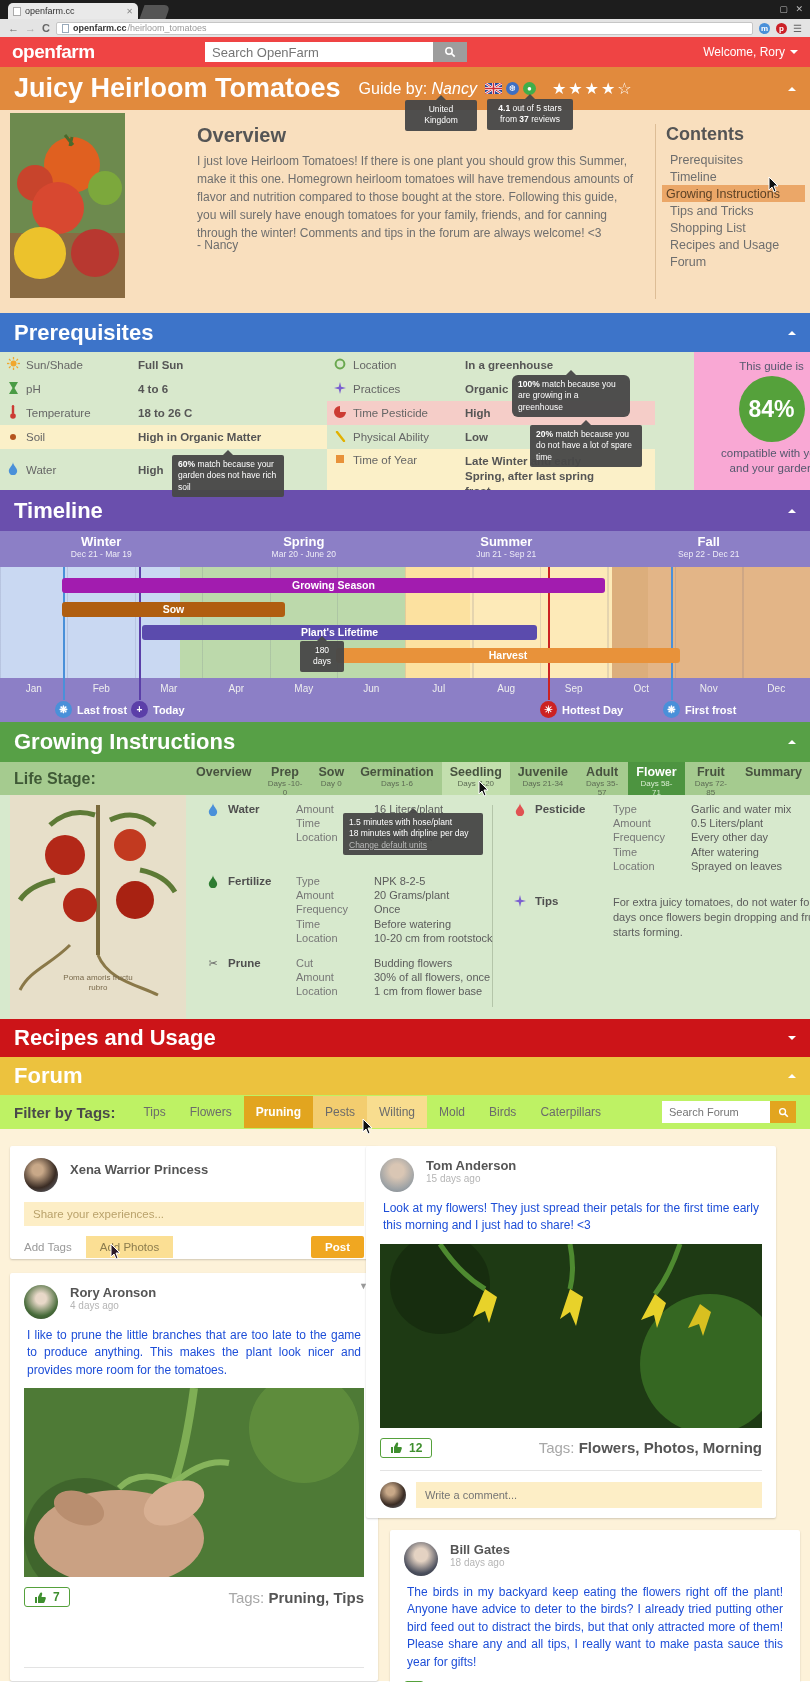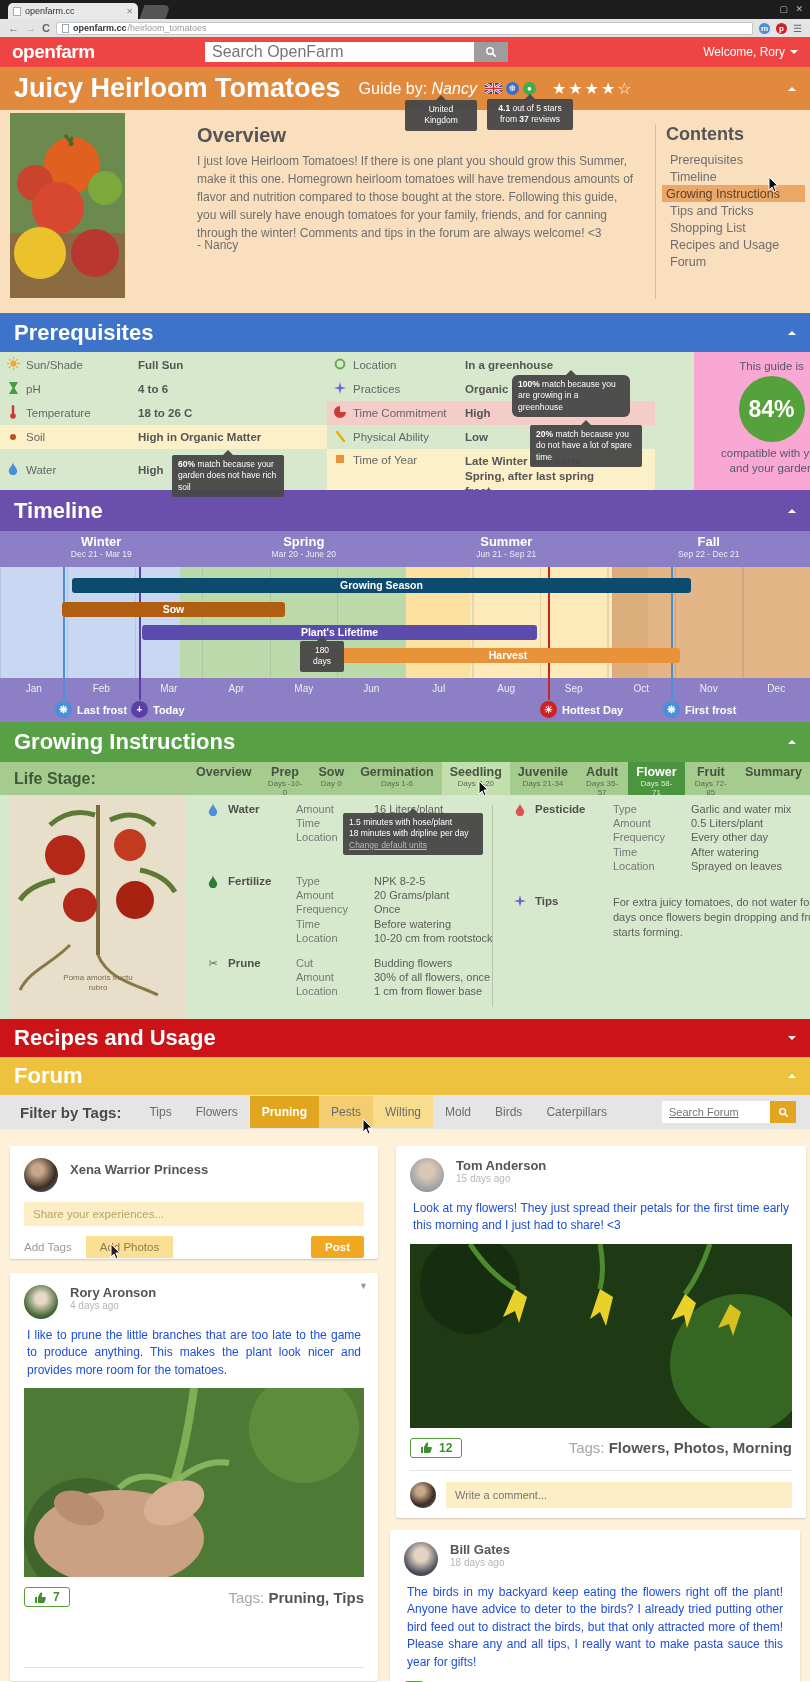--- a/index.html
+++ b/index.html
@@ -14,21 +14,21 @@
   .winbtn{position:absolute;top:4px;color:#bbb;font-size:9px;}
   .urlbar{height:18px;background:#e4e4e4;display:flex;align-items:center;padding:0 8px;gap:6px;}
   .navarrow{color:#666;font-size:11px;line-height:1;}
   .urlfield{flex:1;height:13px;background:#fff;border:1px solid #c6c6c6;border-radius:2px;display:flex;align-items:center;padding:0 5px;font-size:9px;color:#333;gap:4px;}
   .urlfield .doc{width:7px;height:9px;border:1px solid #9ab;}
   .chromebadge{width:11px;height:11px;border-radius:50%;color:#fff;font-size:8px;line-height:11px;text-align:center;font-weight:bold;}
   
   .sitenav{height:30px;background:#ef4444;display:flex;align-items:center;padding:0 12px;position:relative;}
   .logo{color:#fff;font-size:19px;font-weight:bold;letter-spacing:-0.5px;}
   .searchwrap{position:absolute;left:205px;display:flex;}
-  .searchinput{width:269px;height:20px;border:none;background:#fff;font-size:16px;padding:0 7px;color:#555;}
+  .searchinput{width:228px;height:20px;border:none;background:#fff;font-size:13px;padding:0 7px;color:#555;}
   .searchbtn{width:34px;height:20px;background:#9d9d9d;border:none;display:flex;align-items:center;justify-content:center;}
   .welcome{margin-left:auto;color:#fff;font-size:12px;display:flex;align-items:center;gap:5px;}
   .caret-down{width:0;height:0;border-left:4px solid transparent;border-right:4px solid transparent;border-top:4px solid #fff;}
   .caret-up{width:0;height:0;border-left:4px solid transparent;border-right:4px solid transparent;border-bottom:4px solid #fff;}
   
   .hero{height:43px;background:#e18a3d;display:flex;align-items:center;padding:0 14px;position:relative;color:#fff;}
   .hero h1{margin:0;font-size:27px;font-weight:bold;}
   .guideby{font-size:16px;margin-left:18px;}
   .guideby i{font-style:italic;}
   .stars{font-size:16px;letter-spacing:2px;margin-left:16px;}
@@ -94,28 +94,28 @@
   .ggroup{position:absolute;display:flex;}
   .ggroup .gic{width:30px;text-align:center;}
   .ggroup .glb{width:68px;font-weight:bold;color:#4f4f4f;font-size:11.5px;}
   .kv{display:flex;line-height:1.2;margin-bottom:1px;}
   .kv .k{width:78px;color:#777;}
   .kv .v{color:#5c5c5c;}
   .tipstext{width:230px;line-height:1.35;color:#5c5c5c;}
   
   .recipes-h{height:38px;background:#cc1418;}
   .forum-h{height:38px;background:#ecc23e;}
-  .filterbar{height:34px;background:#e5e5e5;display:flex;align-items:center;padding:0 20px;position:relative;}
+  .filterbar{height:34px;background:#bef264;display:flex;align-items:center;padding:0 14px;position:relative;}
   .flabel{font-size:15px;font-weight:bold;color:#4a4a4a;margin-right:16px;}
   .ftag{font-size:12px;color:#6b6b6b;padding:9px 12px;}
   .ftag.act{background:#e2a51f;color:#fff;font-weight:bold;}
   .ftag.d1{background:#f3cd6f;}
   .ftag.d2{background:#f8dd8f;}
   .fsearch{position:absolute;right:14px;display:flex;}
-  .fsearch input{width:108px;height:22px;border:none;font-size:11px;padding:0 7px;color:#666;text-decoration:underline;}
+  .fsearch input{width:108px;height:22px;border:none;font-size:11px;padding:0 7px;color:#666;}
   .fsearch .sbtn{width:26px;height:22px;background:#e2a51f;border:none;display:flex;align-items:center;justify-content:center;}
   .forumbody{height:552px;background:#fdf2d9;position:relative;}
   .card{position:absolute;background:#fff;border-radius:2px;box-shadow:0 1px 2px rgba(0,0,0,.18);}
   .phead{display:flex;align-items:flex-start;padding:12px 14px 0;gap:12px;}
   .avatar{width:34px;height:34px;border-radius:50%;flex:0 0 34px;}
   .pname{font-size:13px;font-weight:bold;color:#555;padding-top:4px;}
   .ptime{font-size:10px;color:#b5b5b5;}
   .ptext{padding:8px 17px 0;font-size:12px;color:#1d4ed8;line-height:1.45;text-align:justify;}
   .pphoto{margin:9px 14px 0;height:184px;}
   .likerow{display:flex;align-items:center;padding:10px 14px 0;}
@@ -302,21 +302,21 @@
       <span class="ic"><svg width="12" height="12" viewBox="0 0 12 12">
             <path d="M6 0l1.2 4.8L12 6l-4.8 1.2L6 12 4.8 7.2 0 6l4.8-1.2z" fill="#7a5fd0"></path>
           </svg></span>
       <span class="lb">Practices</span>
         <span class="vl">Organic</span>
     </div>
     <div class="prow bg-p" style="left:327px;top:49px;width:328px;height:24px;">
       <span class="ic"><svg width="12" height="12" viewBox="0 0 12 12">
             <path d="M6 0a6 6 0 106 6H6z" fill="#cc3b33"></path>
           </svg></span>
-      <span class="lb">Time Commitment</span>
+      <span class="lb">Time Pesticide</span>
         <span class="vl">High</span>
     </div>
     <div class="prow bg-g" style="left:327px;top:73px;width:328px;height:24px;">
       <span class="ic"><svg width="11" height="11" viewBox="0 0 11 11">
             <line x1="2" y1="1" x2="9" y2="10" stroke="#e2b100" stroke-width="2.4" stroke-linecap="round"></line>
           </svg></span>
       <span class="lb">Physical Ability</span>
         <span class="vl">Low</span>
     </div>
     <div class="prow bg-y" style="left:327px;top:97px;width:328px;height:41px;align-items:flex-start;padding-top:5px;">
@@ -361,21 +361,21 @@
       </div>
   </div>
   <div class="tl-lower">
     <div class="gantt"></div>
 
     <div class="vline" style="left:63px;background:#4a90d9;"></div>
     <div class="vline" style="left:139px;background:#5b3fa8;"></div>
     <div class="vline" style="left:548px;background:#cc2222;"></div>
     <div class="vline" style="left:671px;background:#4a90d9;"></div>
 
-    <div class="gbar" style="left:72px;top:11px;width:619px;background:#0c4a6e;">Growing Season</div>
+    <div class="gbar" style="left:62px;top:11px;width:543px;background:#a21caf;">Growing Season</div>
     <div class="gbar" style="left:62px;top:35px;width:223px;background:#b05e10;">Sow</div>
     <div class="gbar" style="left:142px;top:58px;width:395px;background:#5b4bad;">Plant's Lifetime</div>
     <div class="gbar" style="left:336px;top:81px;width:344px;background:#e8923a;">Harvest</div>
     <div class="tip" style="left:300px;top:74px;width:44px;z-index:8;"><span>180 days</span></div>
 
     <div class="monthband">
       <span class="month">Jan</span>
         <span class="month">Feb</span>
         <span class="month">Mar</span>
         <span class="month">Apr</span>
@@ -660,21 +660,21 @@
         </span>
         <span class="tagsline"><span>Tags:</span> <b>Pruning, Tips</b></span>
       </div>
       <div class="cdivider" style="margin-top:60px;"></div>
       <div class="commentrow" style="padding-top:45px;">
         
         
       </div>
     </div>
 
-    <div class="card" style="left:396px;top:17px;width:410px;height:372px;">
+    <div class="card" style="left:366px;top:17px;width:410px;height:372px;">
       <div class="phead">
         <div class="avatar av3"></div>
         <div>
           <div class="pname" style="padding-top:0;">Tom Anderson</div>
           <div class="ptime">15 days ago</div>
         </div>
       </div>
       <div class="ptext">Look at my flowers! They just spread their petals for the first time early this morning and I just had to share! &lt;3</div>
       <svg class="pphoto" style="width:382px;display:block;" viewBox="0 0 382 184" preserveAspectRatio="none">
         <rect width="382" height="184" fill="#1e3a14"></rect>

